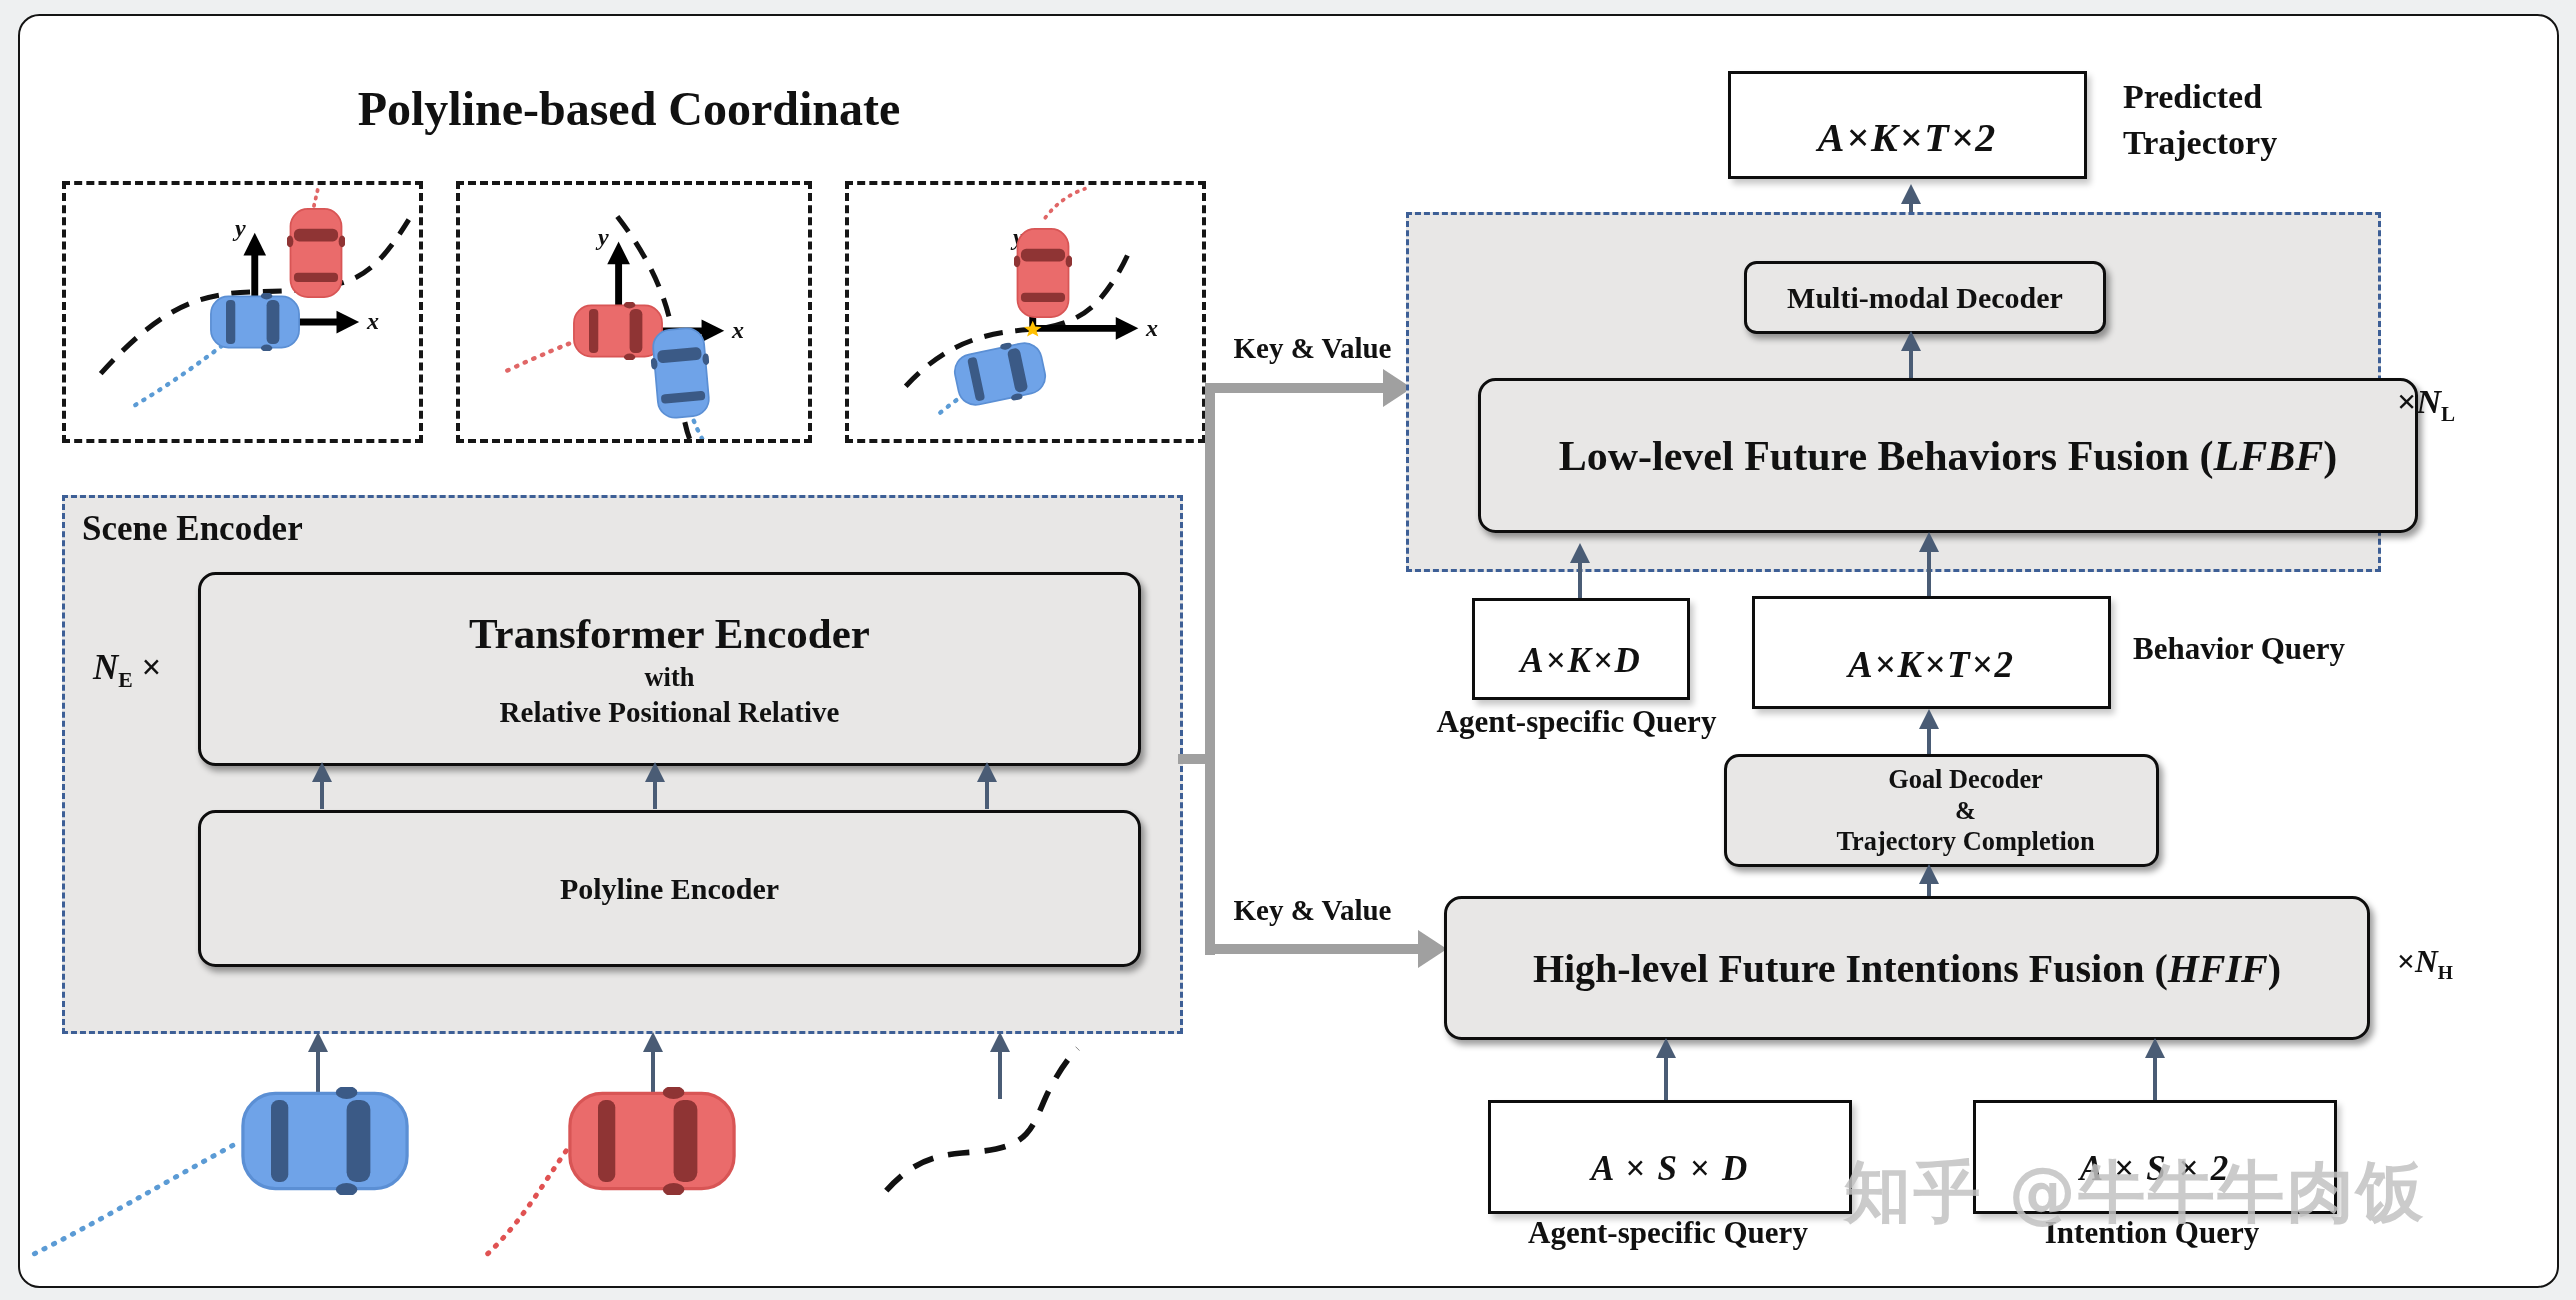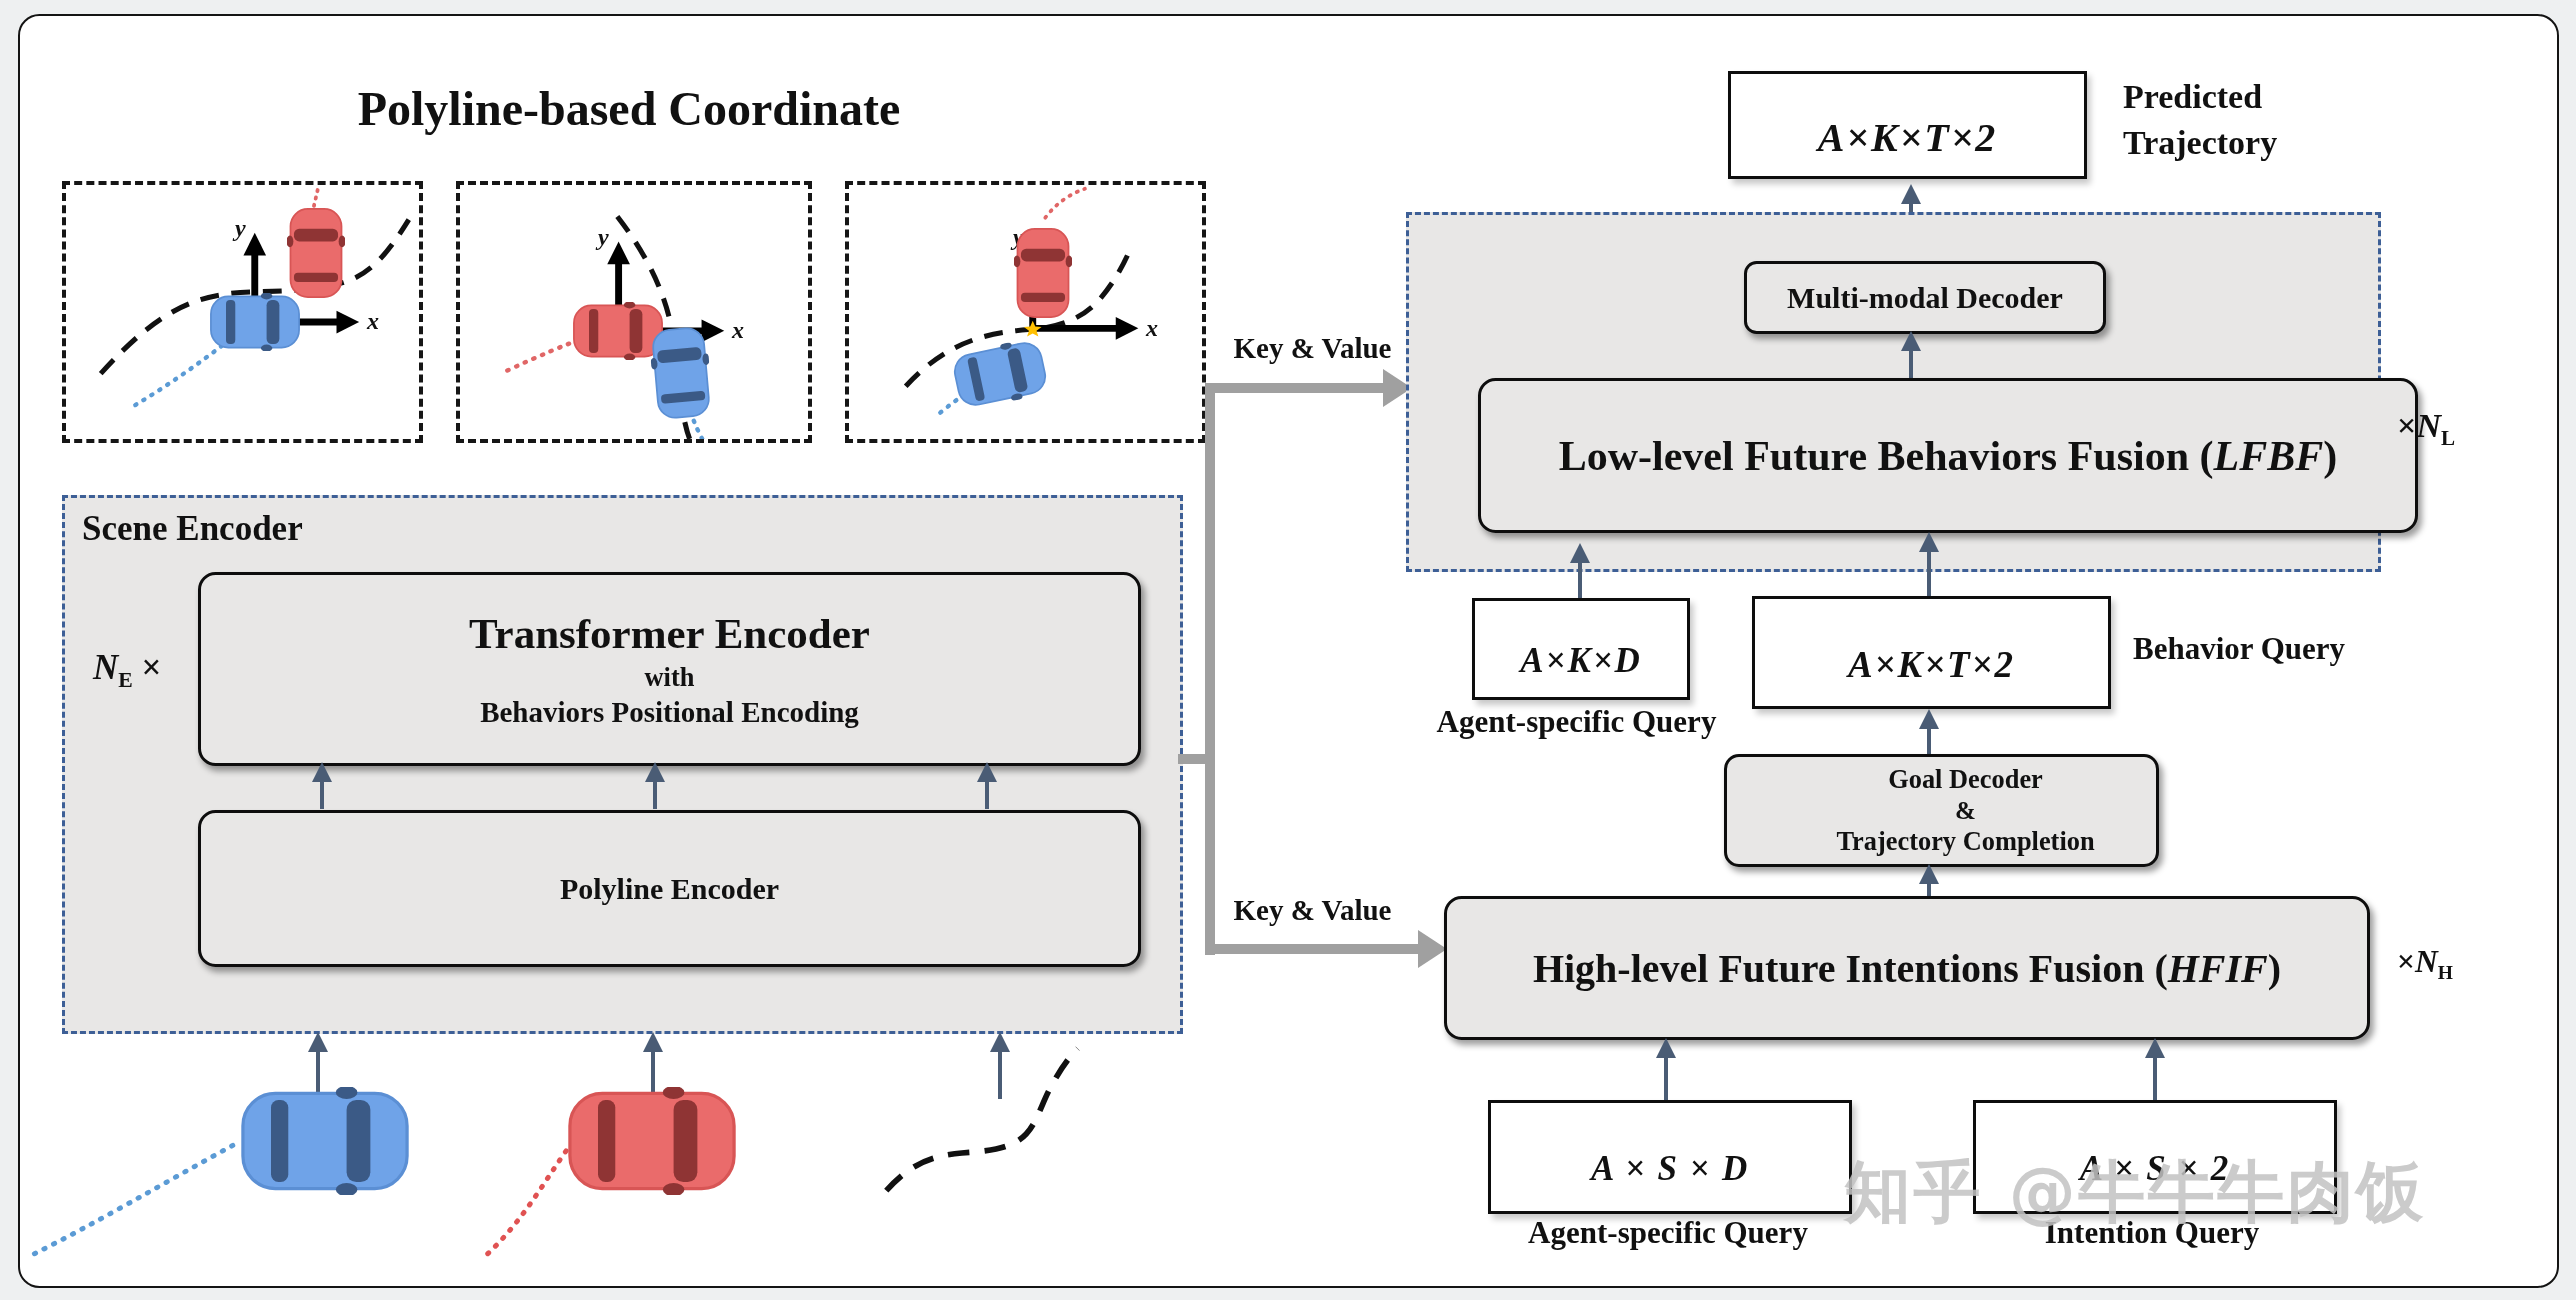--- a/index.html
+++ b/index.html
@@ -192,21 +192,21 @@
 <div class="bluedash" style="left:62px;top:495px;width:1115px;height:533px;"></div>
 <div class="abs bold" style="left:82px;top:509px;font-size:35px;">Scene Encoder</div>
 <div class="abs bold" style="left:93px;top:648px;font-size:35px;">
   <span style="font-style:italic;">N</span><sub>E</sub>
   <span>×</span>
 </div>
 
 <div class="gbox" style="left:198px;top:572px;width:937px;height:188px;">
   <div class="bold" style="font-size:43px;">Transformer Encoder</div>
   <div class="bold" style="font-size:26.4px;margin-top:3.8px;">with</div>
-  <div class="bold" style="font-size:29px;margin-top:2.5px;">Behaviors Positional Encoding</div>
+  <div class="bold" style="font-size:29px;margin-top:2.5px;">Relative Positional Relative</div>
 </div>
 
 <div class="gbox" style="left:198px;top:810px;width:937px;height:151px;">
   <div class="bold" style="font-size:30px;">Polyline Encoder</div>
 </div>
 
 <div class="va" style="left:320px;top:781px;height:28px;"></div>
 <div class="va" style="left:653px;top:781px;height:28px;"></div>
 <div class="va" style="left:985px;top:781px;height:28px;"></div>
 
@@ -257,21 +257,21 @@
 <div class="bluedash" style="left:1406px;top:212px;width:969px;height:354px;"></div>
 <div class="gbox" style="left:1744px;top:261px;width:356px;height:67px;border-radius:12.6px;">
   <span class="bold" style="font-size:30px;">Multi-modal Decoder</span>
 </div>
 <div class="va" style="left:1909px;top:350px;height:29px;"></div>
 <div class="gbox" style="left:1434px;top:378px;width:934px;height:149px;margin-left:44px;">
   <span class="bold" style="font-size:42px;">
     <span>Low-level Future Behaviors Fusion (</span><span style="font-style:italic;">LFBF</span><span>)</span>
   </span>
 </div>
-<div class="abs bold" style="left:2397px;top:383px;font-size:34px;margin-top:24px;">
+<div class="abs bold" style="left:2397px;top:383px;font-size:34px;">
   <span>×</span><span style="font-style:italic;">N</span><sub>L</sub>
 </div>
 
 <div class="va" style="left:1578px;top:562px;height:37px;"></div>
 <div class="wbox" style="left:1472px;top:598px;width:212px;height:96px;">
   <span class="math" style="font-size:35px;">A×K×D</span>
 </div>
 <div class="qlabel center" style="left:1413px;top:704px;width:327px;">Agent-specific Query</div>
 
 <div class="va" style="left:1927px;top:551px;height:45px;"></div>

